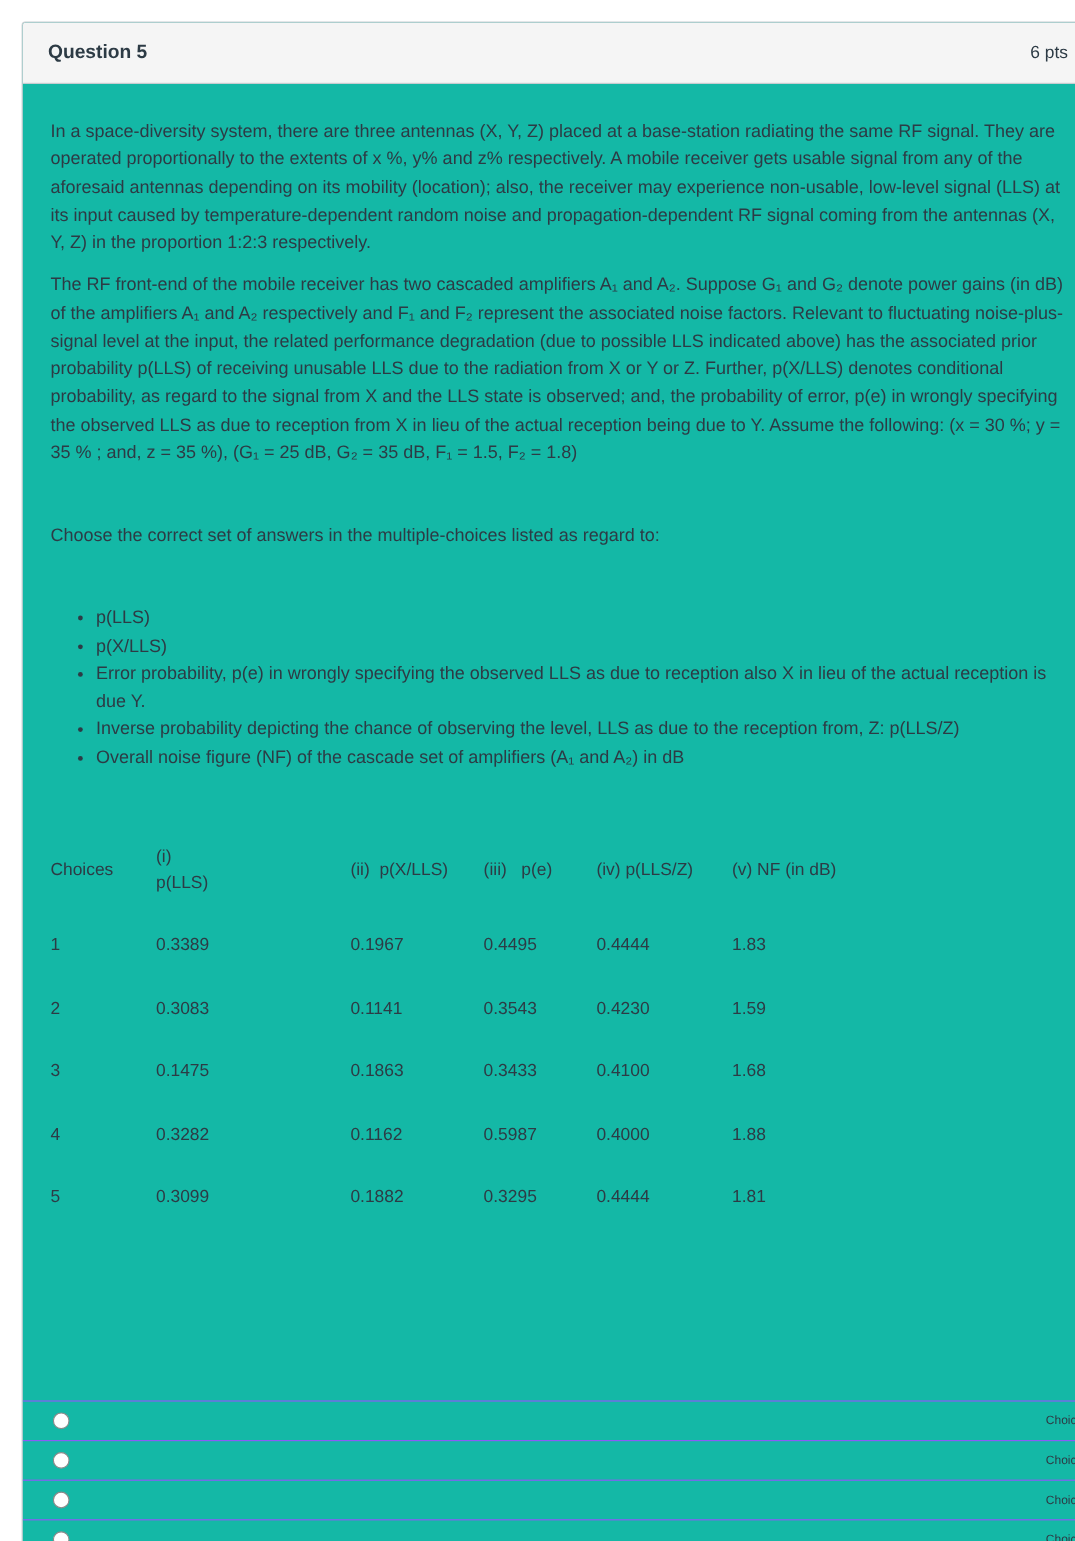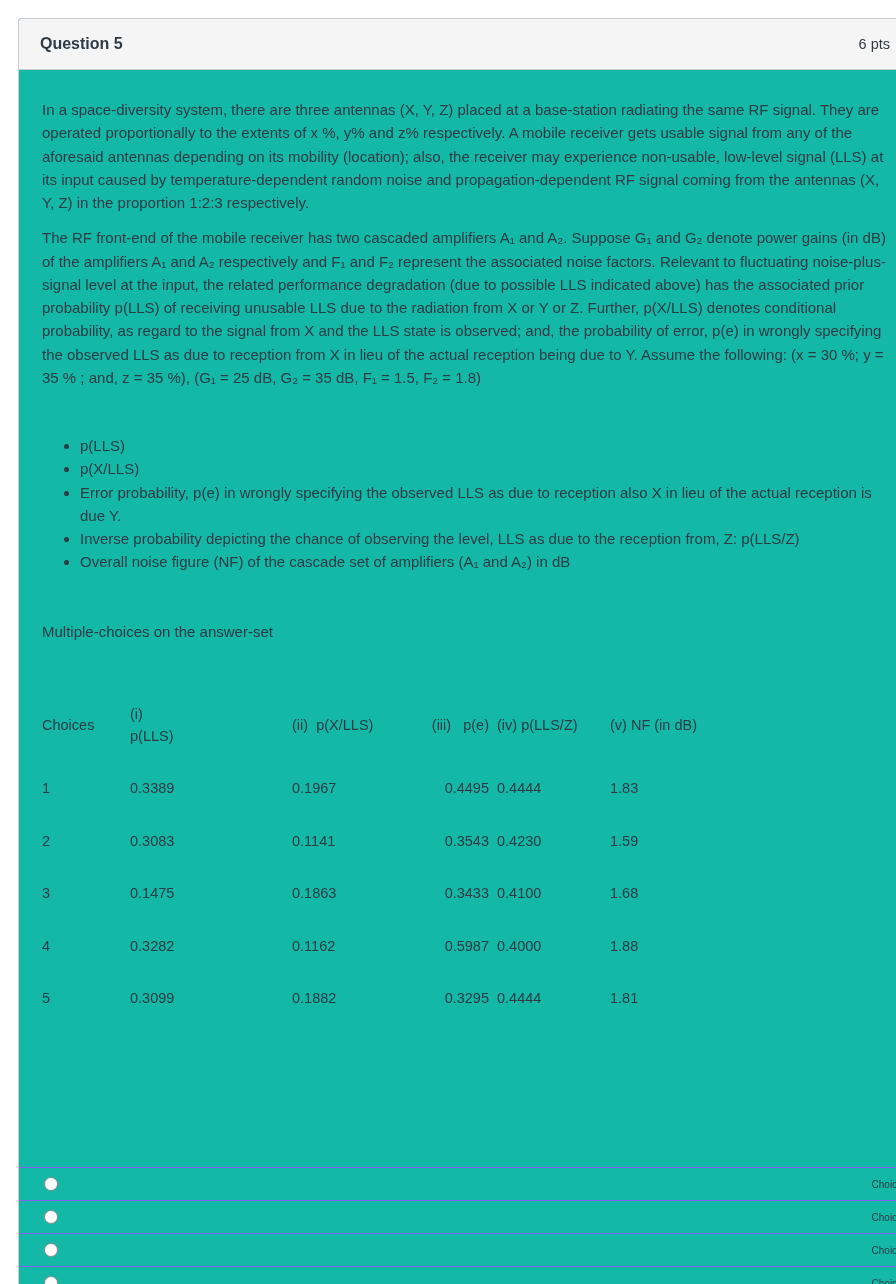--- a/index.html
+++ b/index.html
@@ -52,21 +52,21 @@
     text-align: left;
     font-weight: normal;
     font-size: 14.5px;
     padding: 15px 8px 15px 0;
     vertical-align: middle;
   }
   table.choices th { white-space: pre-wrap; line-height: 1.5; }
   table.choices th:nth-child(1), table.choices td:nth-child(1) { width: 88px;  }
   table.choices th:nth-child(2), table.choices td:nth-child(2) { width: 162px; }
   table.choices th:nth-child(3), table.choices td:nth-child(3) { width: 111px; }
-  table.choices th:nth-child(4), table.choices td:nth-child(4) { width: 94px; text-align: right;  }
+  table.choices th:nth-child(4), table.choices td:nth-child(4) { width: 94px;  }
   table.choices th:nth-child(5), table.choices td:nth-child(5) { width: 113px; }
   table.choices th:nth-child(6), table.choices td:nth-child(6) { width: 152px; }
   .options { margin-top: auto; flex: 0 0 auto; }
   .option {
     display: flex;
     align-items: center;
     gap: 9px;
     border-top: 1px solid #8b5cf6;
     padding: 9px 0 9px 25px;
     font-size: 10px;
@@ -89,30 +89,30 @@
 <div class="question-box">
 
   <div class="q-header">
     <span class="q-title">Question 5</span>
     <span class="q-pts">6 pts</span>
   </div>
 
   <div class="q-body">
     <p class="para">In a space-diversity system, there are three antennas (X, Y, Z) placed at a base-station radiating the same RF signal. They are operated proportionally to the extents of x %, y% and z% respectively.  A mobile receiver gets usable signal from any of the aforesaid antennas depending on its mobility (location); also, the receiver may experience non-usable, low-level signal (LLS) at its input caused by temperature-dependent random noise and propagation-dependent RF signal coming from the antennas (X, Y, Z) in the proportion 1:2:3 respectively.</p>
     <p class="para">The RF front-end of the mobile receiver has two cascaded amplifiers A₁ and A₂. Suppose G₁ and G₂ denote power gains (in dB) of the amplifiers A₁ and A₂ respectively and F₁ and F₂ represent the associated noise factors. Relevant to fluctuating noise-plus-signal level at the input, the related performance degradation (due to possible LLS indicated above) has the associated prior probability p(LLS) of receiving unusable LLS due to the radiation from X or Y or Z. Further, p(X/LLS) denotes conditional probability, as regard to the signal from X and the LLS state is observed; and, the probability of error, p(e) in wrongly specifying the observed LLS as due to reception from X in lieu of the actual reception being due to Y. Assume the following: (x = 30 %; y = 35 % ; and, z =  35 %), (G₁ = 25 dB, G₂ = 35 dB, F₁ = 1.5, F₂ = 1.8)</p>
+    <p class="choose">Choose the correct set of answers in the multiple-choices listed as regard to:</p>
 
     <ul class="criteria">
       <li>p(LLS)</li>
       <li>p(X/LLS)</li>
       <li>Error probability, p(e) in wrongly specifying the observed LLS as due to reception also X in lieu of the actual reception is due Y.</li>
       <li>Inverse probability depicting the chance of observing the level, LLS as due to the reception from, Z: p(LLS/Z)</li>
       <li>Overall noise figure (NF) of the cascade set of amplifiers (A₁ and A₂) in dB</li>
     </ul>
 
-    <p class="table-intro">Multiple-choices on the answer-set</p>
 
     <table class="choices">
       <thead>
         <tr>
           <th>Choices</th>
           <th>(i)
 p(LLS)</th>
           <th>(ii)  p(X/LLS)</th>
           <th>(iii)   p(e)</th>
           <th>(iv) p(LLS/Z)</th>

